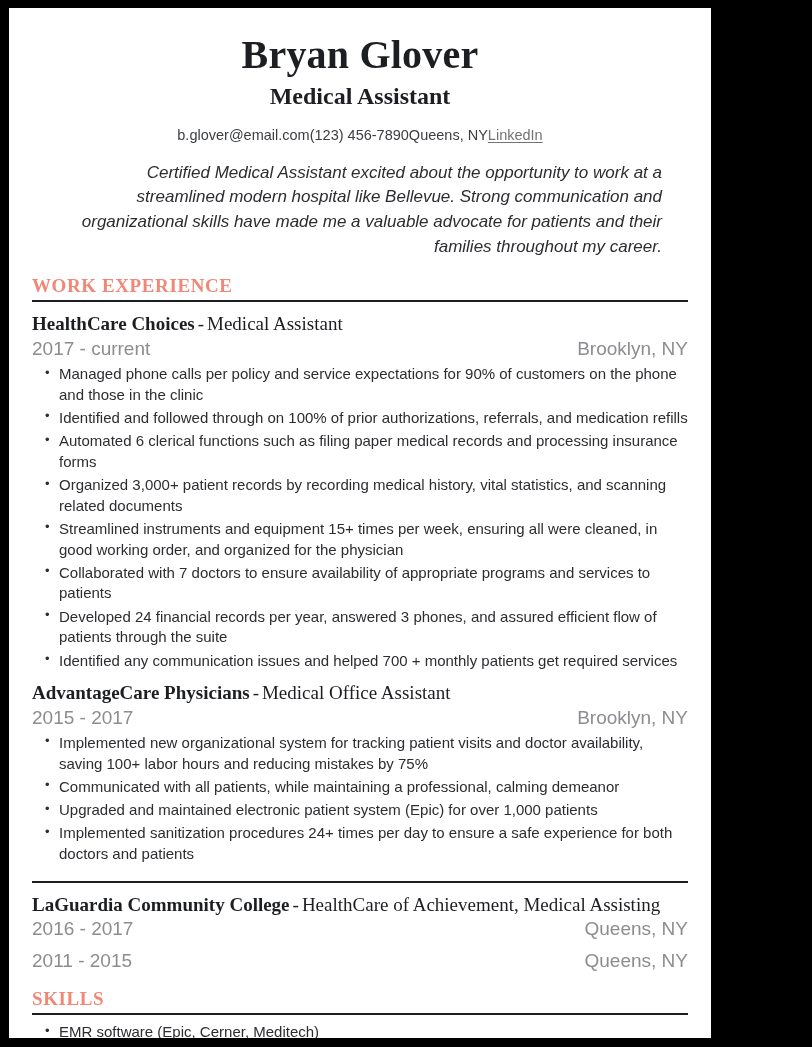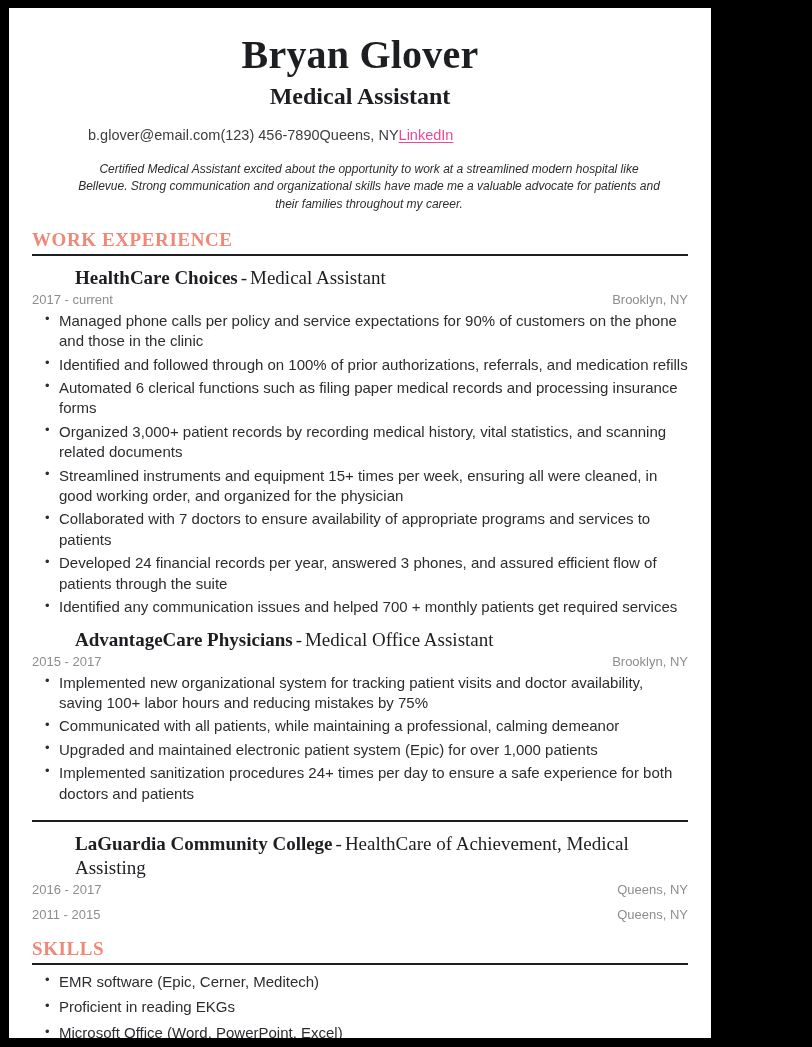--- a/index.html
+++ b/index.html
@@ -47,39 +47,39 @@
     font-weight: bold;
     font-size: 24px;
     line-height: 1.2;
     text-align: center;
     color: #1c1e21;
     margin: 6px 0 0 0;
   }
 
   .contact-row {
     display: flex;
-    justify-content: flex-start;
+    justify-content: center;
     align-items: baseline;
     margin: 16px 56px 0 56px;
     font-size: 14.5px;
     color: #3b3d40;
   }
   .contact-item { white-space: nowrap; }
   .contact-item.link {
-    color: #ec4899;
+    color: #737373;
     text-decoration: underline;
     text-underline-offset: 2px;
   }
 
   .summary {
     margin: 18px 26px 0 44px;
     font-style: italic;
-    font-size: 12px;
+    font-size: 17px;
     line-height: 1.45;
-    text-align: center;
+    text-align: right;
     color: #2b2d30;
   }
 
   
   .section { margin-top: 16px; }
   .section-title {
     font-family: "Liberation Serif", serif;
     font-weight: bold;
     font-size: 19px;
     letter-spacing: 0.6px;
@@ -93,31 +93,30 @@
   }
 
   .entry { margin-top: 10px; }
   .entry:first-of-type { margin-top: 4px; }
 
   .entry-head {
     font-family: "Liberation Serif", serif;
     font-size: 19px;
     line-height: 1.25;
     color: #1c1e21;
-    margin-left: 43px;
   }
   .org { font-weight: bold; }
   .sep { font-weight: normal; padding: 0 3px; }
   .role { font-weight: normal; }
 
   .entry-meta {
     display: flex;
     justify-content: space-between;
     align-items: baseline;
-    font-size: 13px;
+    font-size: 19px;
     color: #8b8d90;
     margin-top: 2px;
   }
 
   ul.bullets {
     list-style: none;
     margin: 4px 0 0 0;
     padding: 0;
   }
   ul.bullets li {

